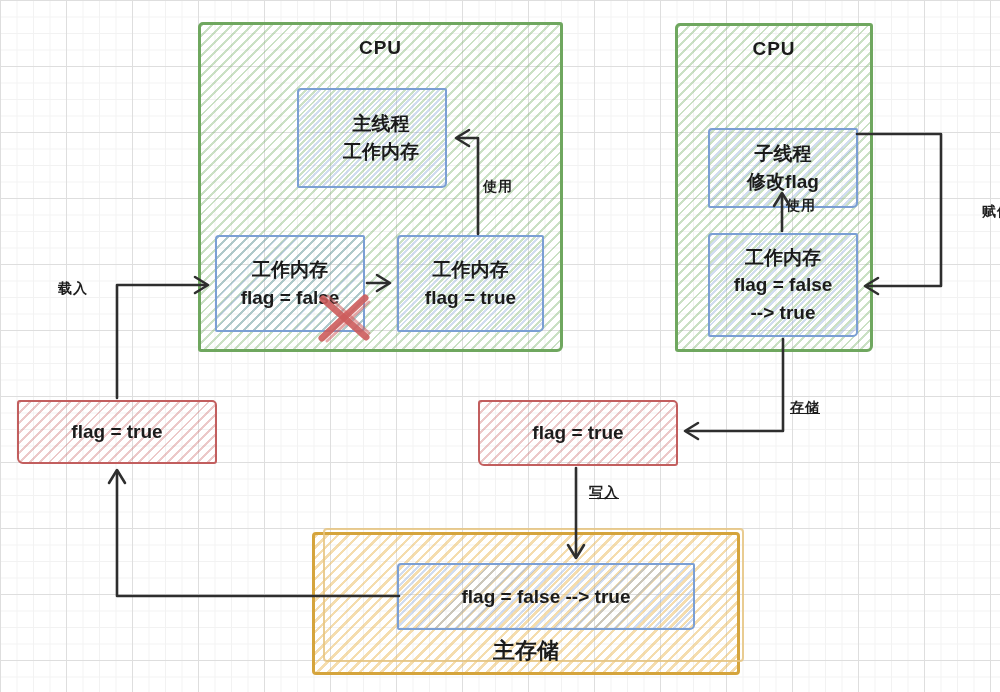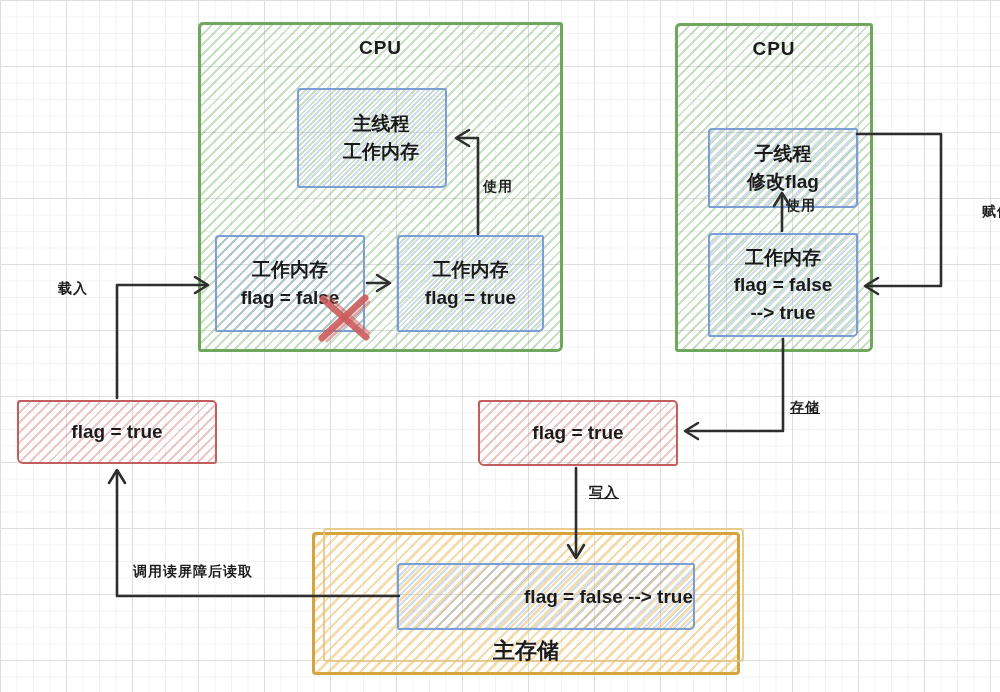--- a/index.html
+++ b/index.html
@@ -89,31 +89,30 @@
   </div>
 
   <div class="box redbox" style="left:17px;top:400px;width:200px;height:64px;">
     <span>flag = true</span>
   </div>
 
   <div class="box redbox" style="left:478px;top:400px;width:200px;height:66px;">
     <span>flag = true</span>
   </div>
 
-  <div class="box blue" style="left:397px;top:563px;width:298px;height:67px;align-items:flex-end;">
+  <div class="box blue" style="left:397px;top:563px;width:298px;height:67px;">
     <div>flag = false --&gt; true</div>
   </div>
 
   <div class="lbl" style="left:58px;top:280px;">载入</div>
   <div class="lbl" style="left:483px;top:178px;">使用</div>
   <div class="lbl" style="left:786px;top:197px;">使用</div>
   <div class="lbl" style="left:946px;top:203px;margin-left:36px;">赋值</div>
   <div class="lbl" style="left:790px;top:399px;text-decoration:underline;">存储</div>
   <div class="lbl" style="left:589px;top:484px;text-decoration:underline;">写入</div>
-  <div class="lbl" style="left:133px;top:563px;">调用读屏障后读取</div>
 
   <svg id="wires" viewBox="0 0 1000 692">
     <defs>
       <marker id="ah" markerUnits="userSpaceOnUse" markerWidth="26" markerHeight="26" refX="13" refY="13" orient="auto">
         <path d="M2,5 L15,13 L2,21" fill="none" stroke="#2e2e2e" stroke-width="2.6" stroke-linecap="round" stroke-linejoin="round"></path>
       </marker>
     </defs>
 
     <g>
       <polyline points="117,398 117,285 206,285" marker-end="url(#ah)"></polyline>

